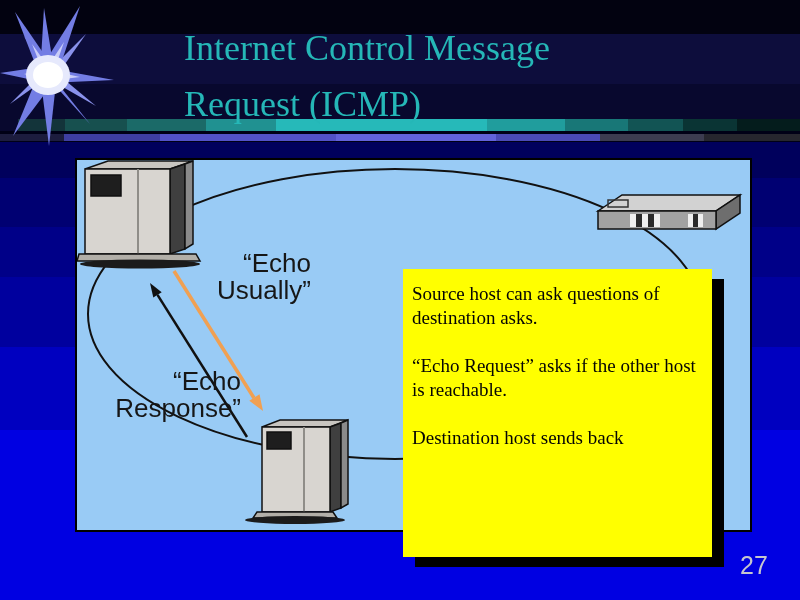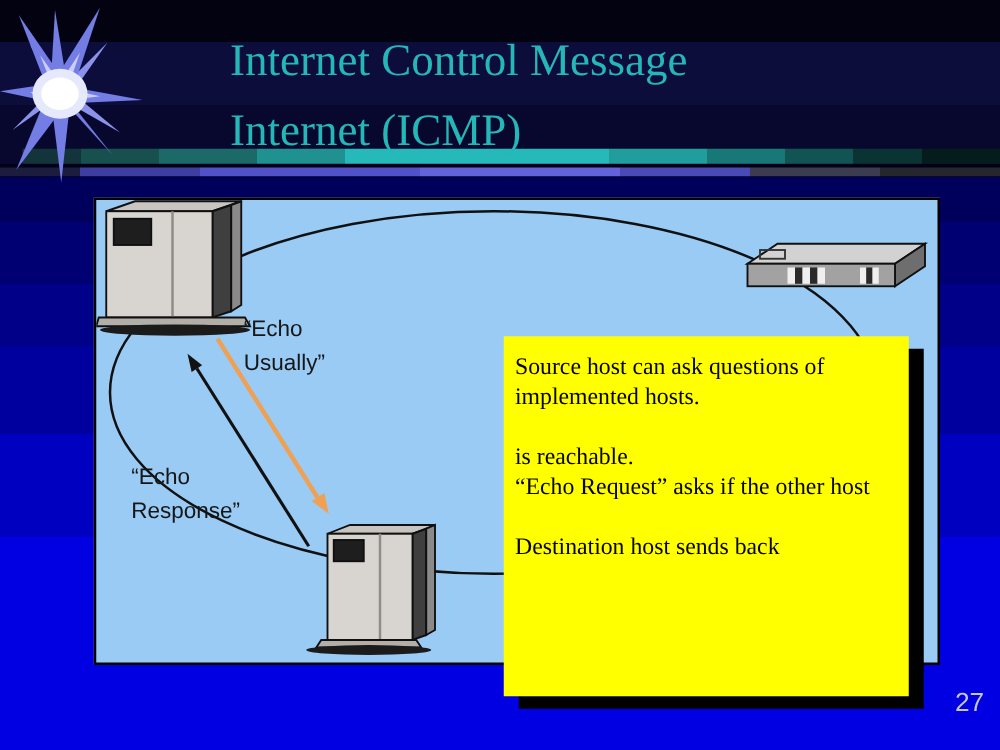--- a/index.html
+++ b/index.html
@@ -39,40 +39,40 @@
     position:absolute; left:184px; top:20px; margin:0; z-index:2;
     font-family:"Liberation Serif", serif; font-weight:400;
     font-size:36px; line-height:56px; color:var(--c-title,#25b7b7);
   }
   .diagram {
     position:absolute; left:75px; top:158px; width:673px; height:370px; z-index:2;
     background:var(--c-diagram-bg,#99cbf5); border:2px solid #000;
   }
   .diagram svg { position:absolute; left:0; top:0; width:100%; height:100%; }
   .lbl {
-    position:absolute; text-align:left; color:#161616;
-    font-size:18px; line-height:27px; z-index:4;
+    position:absolute; text-align:right; color:#161616;
+    font-size:26px; line-height:27px; z-index:4;
   }
   .lbl-request  { left:118px; top:90px;  width:116px; }
   .lbl-response { left:28px;  top:208px; width:136px; }
   .note {
     position:absolute; left:403px; top:269px; width:299px; height:262px; z-index:5;
     background:var(--c-note-bg,#ffff00); box-shadow:12px 10px 0 #000;
-    padding:13px 16px 13px 9px;
+    padding:13px 1px 13px 9px;
     font-family:"Liberation Serif", serif; font-size:19px; line-height:24px; color:#050505;
   }
   .note p { margin:0 0 24px 0; }
   .note p.last { margin-bottom:0; }
   .note .ln { display:block; }
   .note a.link {
     color:var(--c-link,#00b0f0); font-weight:bold; text-decoration:underline; cursor:pointer;
   }
   .page-number {
-    position:absolute; left:764px; top:551px; z-index:2;
-    font-size:21px; color:#c6c6ce;
+    position:absolute; left:740px; top:551px; z-index:2;
+    font-size:25px; color:#c6c6ce;
   }
 </style>
 </head>
 <body>
 
 <div class="slide">
 
   <svg class="starburst" viewBox="0 0 118 148">
     <g fill="#8a92ec">
       <polygon points="24,36 44,72 50,66"></polygon>
@@ -96,21 +96,21 @@
       <polygon points="24,74 47,69 47,81"></polygon>
       <polygon points="80,77 48,70 48,81"></polygon>
     </g>
     <ellipse cx="48" cy="75" rx="22" ry="20" fill="#e6e9fc"></ellipse>
     <ellipse cx="48" cy="75" rx="15" ry="13" fill="#ffffff"></ellipse>
   </svg>
 
   <div class="bar bar1"></div>
   <div class="bar bar2"></div>
 
-  <h1 class="title"><span>Internet Control Message</span><br><span>Internet (ICMP)</span></h1>
+  <h1 class="title"><span>Internet Control Message</span><br><span>Request (ICMP)</span></h1>
 
   <div class="diagram">
     <svg viewBox="0 0 673 368">
 
       <ellipse cx="318" cy="153" rx="307" ry="145" fill="none" stroke="#111" stroke-width="2"></ellipse>
 
       <g>
         <line x1="97" y1="110" x2="177" y2="237" stroke="var(--c-request-arrow,#f0a052)" stroke-width="3.5"></line>
         <polygon points="186,250 172.3,239.7 182.5,233.3" fill="var(--c-request-arrow,#f0a052)"></polygon>
       </g>
@@ -166,25 +166,25 @@
     </div>
     <div class="lbl lbl-response">
       <div>“Echo</div>
       <div>Response”</div>
     </div>
   </div>
 
   <div class="note">
     <p>
       <span class="ln">Source host can ask questions of</span>
-      <span class="ln">implemented hosts.</span>
+      <span class="ln">destination asks.</span>
     </p>
     <p>
+      <span class="ln">“Echo Request” asks if the other host</span>
       <span class="ln">is reachable.</span>
-      <span class="ln">“Echo Request” asks if the other host</span>
     </p>
     <p>
       <span class="ln">Destination host sends back</span>
     </p>
     <p class="last">
     </p>
   </div>
 
   <div class="page-number">27</div>
 </div>

